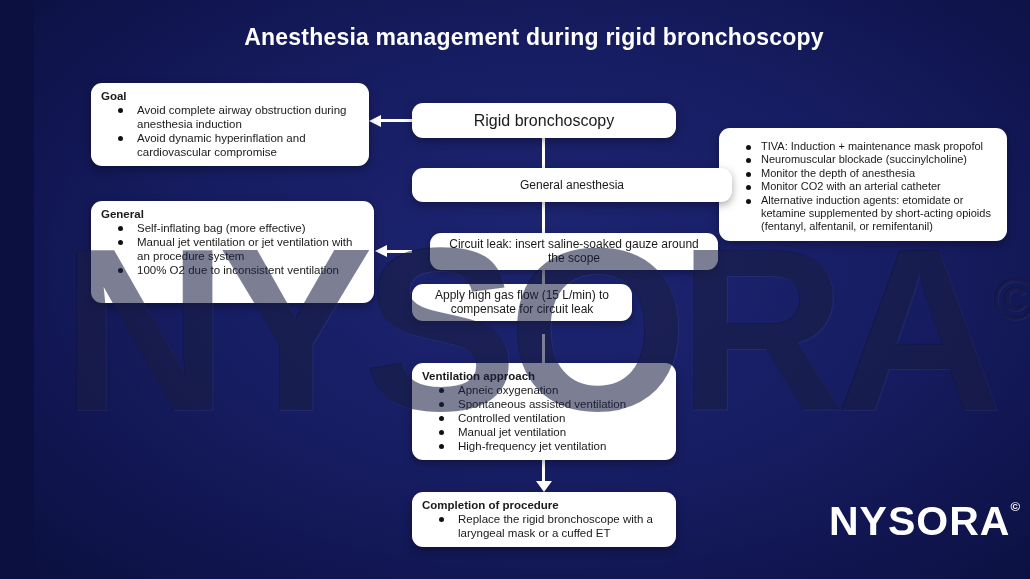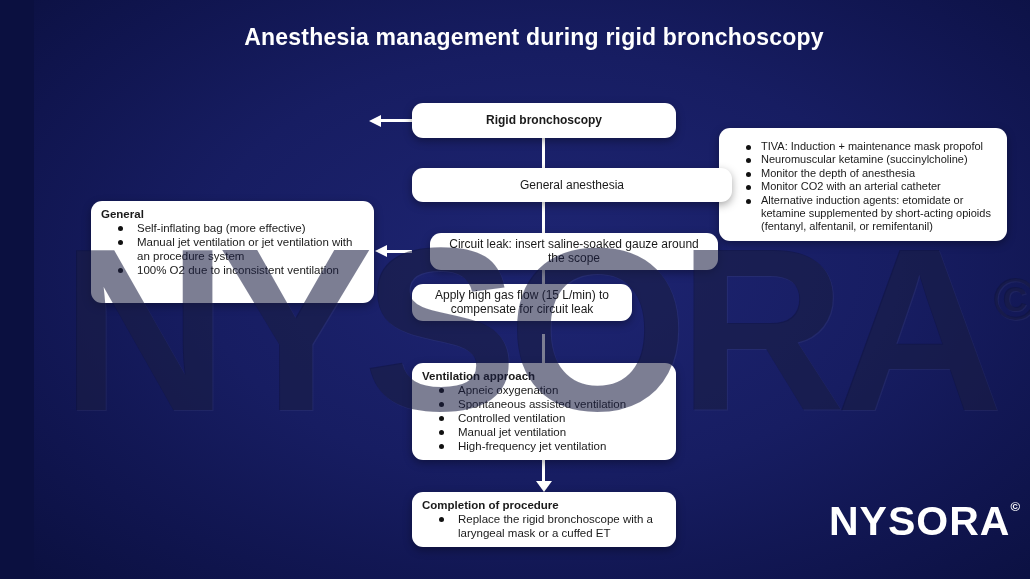--- a/index.html
+++ b/index.html
@@ -29,21 +29,21 @@
     z-index:3;
   }
   
   .box{
     position:absolute;background:#ffffff;color:#1a1a1a;
     border-radius:11px;box-shadow:0 3px 9px rgba(0,0,0,.35);
     z-index:4;box-sizing:border-box;
   }
   .node{display:flex;align-items:center;justify-content:center;
     text-align:center;font-size:12px;line-height:1.2;padding:4px 12px;}
-  .node.primary{font-size:12px;font-weight:700;}
+  .node.primary{font-size:16px;font-weight:400;}
   .listbox{padding:6px 10px 7px 10px;font-size:11.5px;line-height:1.22;}
   .listbox h3{margin:0;font-size:11.5px;font-weight:bold;}
   .listbox ul{margin:0;padding:0;list-style:none;}
   .listbox li{position:relative;padding-left:36px;}
   .listbox li::before{
     content:"";position:absolute;left:17px;top:5px;
     width:5px;height:5px;border-radius:50%;background:#111;
   }
   .listbox.tiva{font-size:11px;padding-top:12px;}
   .listbox.tiva li{padding-left:32px;}
@@ -76,34 +76,41 @@
   #box-ventilation{left:378px;top:363px;width:264px;min-height:92px;}
   #box-completion{left:378px;top:492px;width:264px;min-height:53px;}
 </style>
 </head>
 <body>
 
 <div class="stage">
 
   <h1 class="title">Anesthesia management during rigid bronchoscopy</h1>
 
+  <div class="box listbox" id="box-goal">
+    <h3>Goal</h3>
+    <ul>
+      <li>Avoid complete airway obstruction during anesthesia induction</li>
+      <li>Avoid dynamic hyperinflation and cardiovascular compromise</li>
+    </ul>
+  </div>
 
   <div class="box listbox" id="box-consider">
     <h3>General</h3>
     <ul>
       <li>Self-inflating bag (more effective)</li>
       <li>Manual jet ventilation or jet ventilation with an procedure system</li>
       <li>100% O2 due to inconsistent ventilation</li>
     </ul>
   </div>
 
   <div class="box listbox tiva" id="box-tiva">
     <ul>
       <li>TIVA: Induction + maintenance mask propofol</li>
-      <li>Neuromuscular ketamine (succinylcholine)</li>
+      <li>Neuromuscular blockade (succinylcholine)</li>
       <li>Monitor the depth of anesthesia</li>
       <li>Monitor CO2 with an arterial catheter</li>
       <li>Alternative induction agents: etomidate or ketamine supplemented by short-acting opioids (fentanyl, alfentanil, or remifentanil)</li>
     </ul>
   </div>
 
   <div class="box node primary" id="box-rigid">Rigid bronchoscopy</div>
   <div class="box node" id="box-general">General anesthesia</div>
   <div class="box node" id="box-circuit">Circuit leak: insert saline-soaked gauze around the scope</div>
   <div class="box node" id="box-gasflow">Apply high gas flow (15 L/min) to compensate for circuit leak</div>

